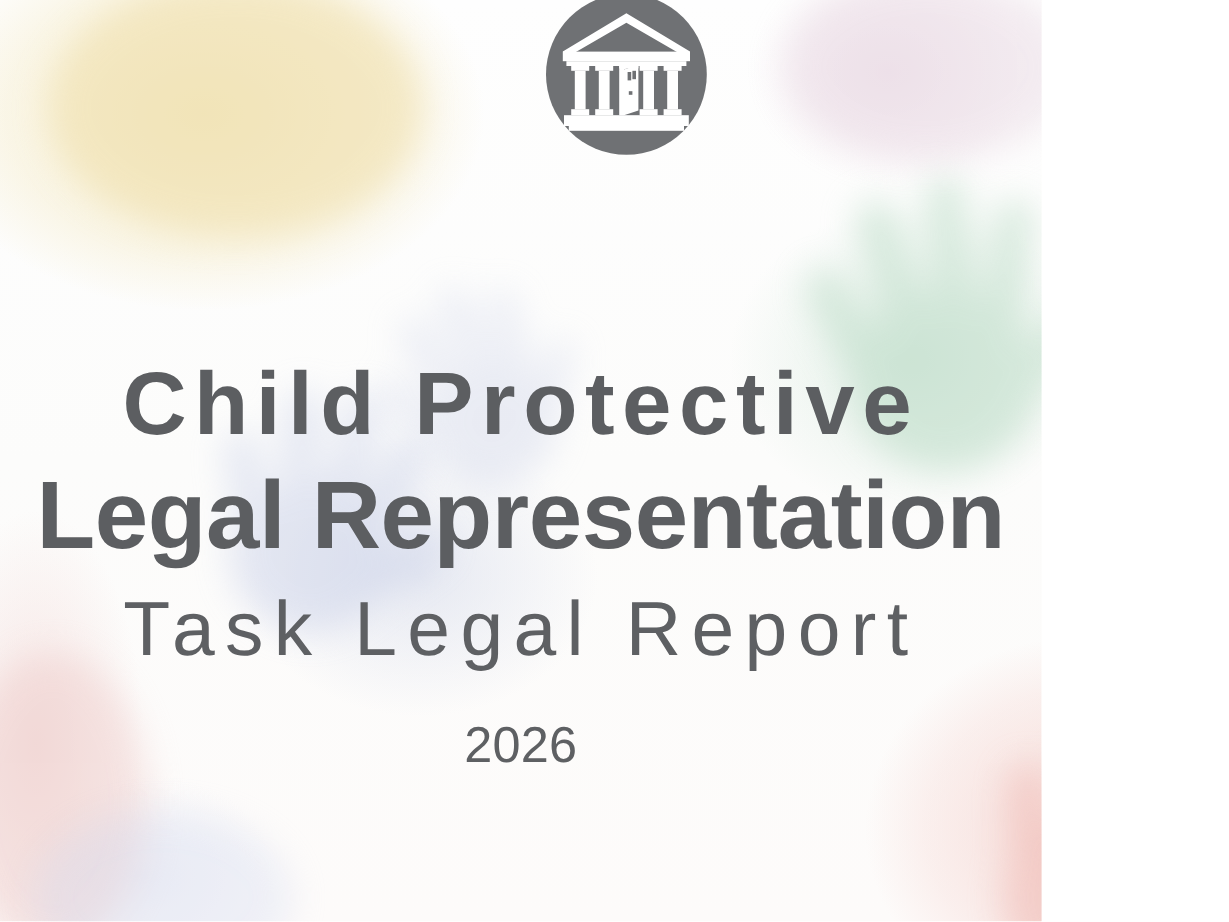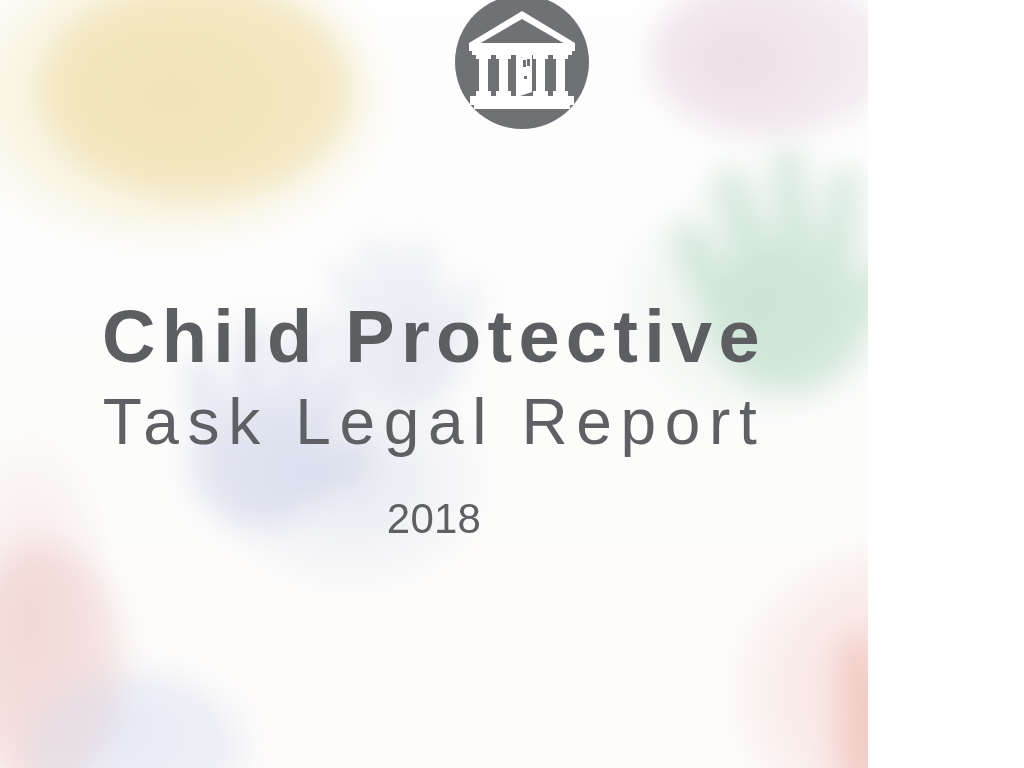--- a/index.html
+++ b/index.html
@@ -230,17 +230,18 @@
         <rect x="70" y="82" width="3" height="3" fill="#6f7174"></rect>
 
         <rect x="16" y="102" width="104" height="9"></rect>
         <rect x="20" y="111" width="96" height="4"></rect>
       </g>
     </svg>
   </div>
 
   <div id="title-block">
     <div class="t-line1">Child Protective</div>
+    <div class="t-line2">Legal Representation</div>
     <div class="t-line3">Task Legal Report</div>
-    <div class="t-year">2018</div>
+    <div class="t-year">2026</div>
   </div>
 
 </div>
 
 </body></html>

